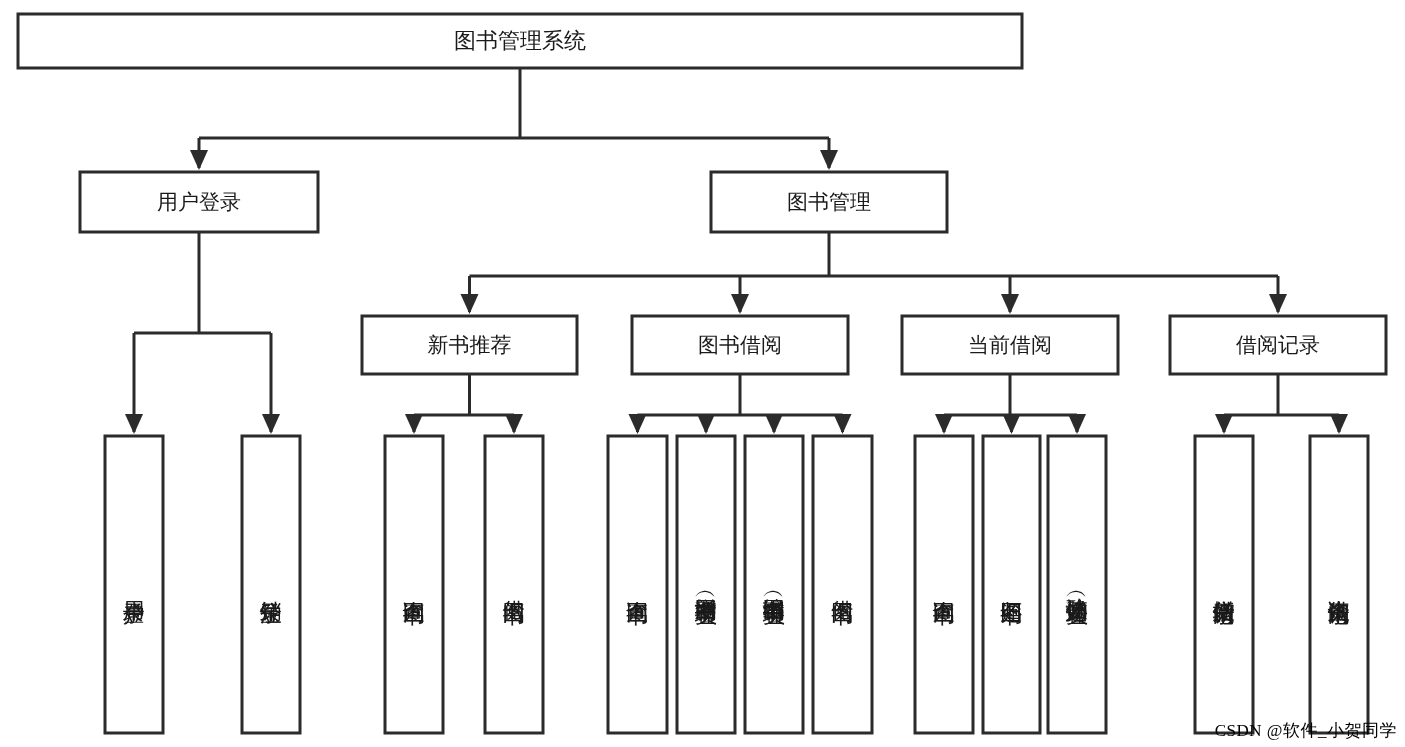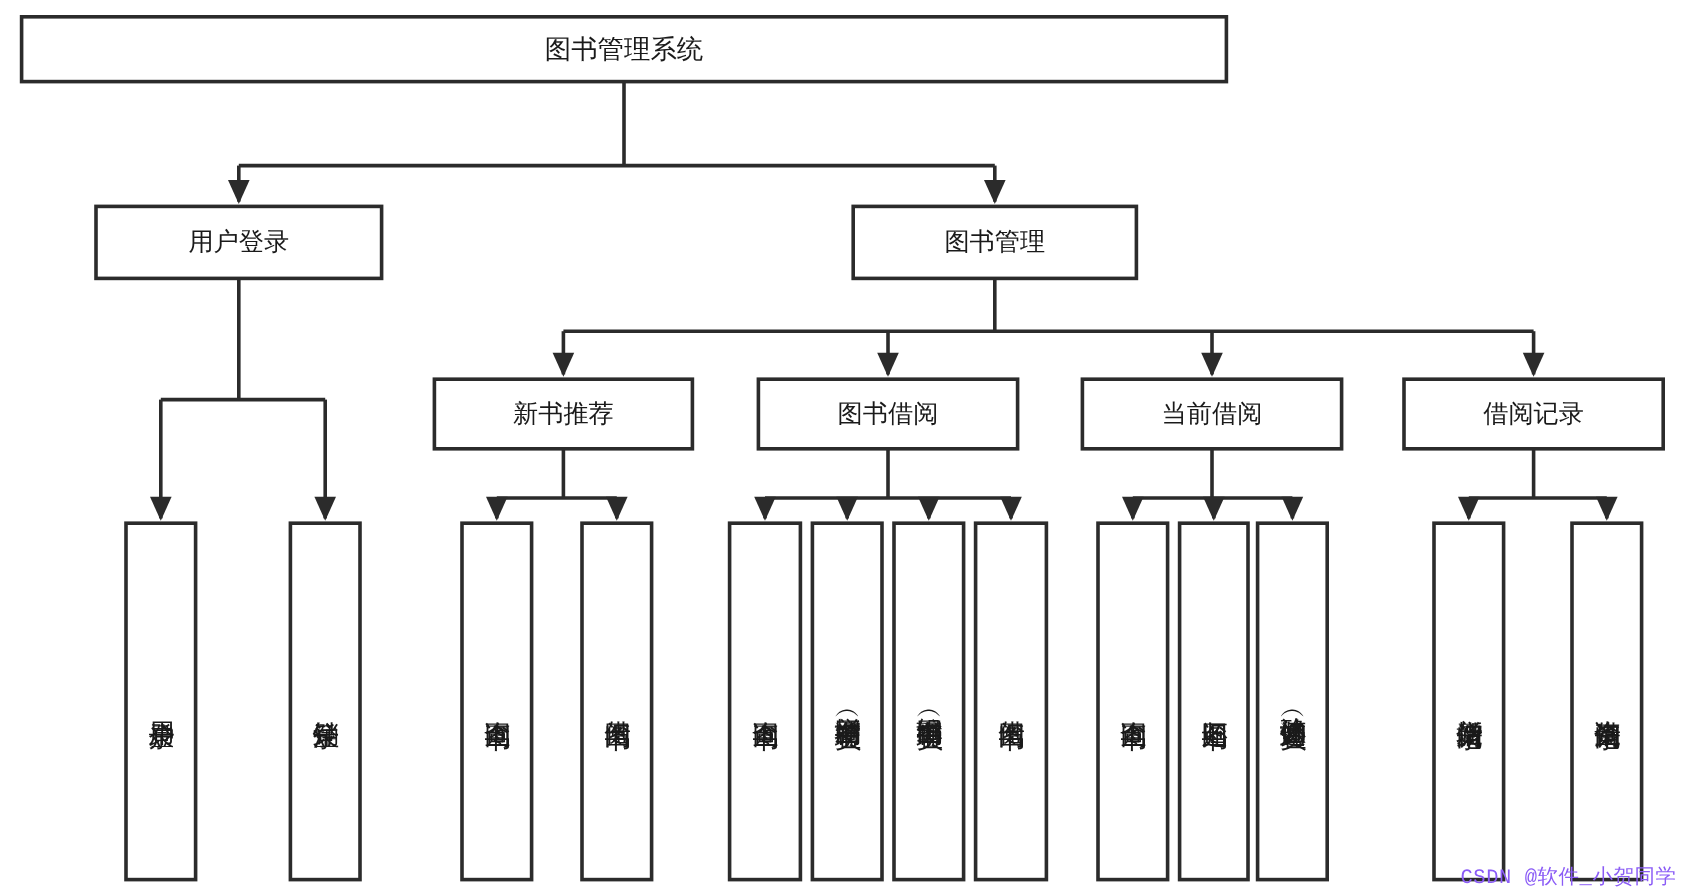--- a/index.html
+++ b/index.html
@@ -11,22 +11,22 @@
   .connector{stroke:#2b2b2b;stroke-width:3;fill:none;stroke-linecap:butt;}
   .arrowhead{fill:#2b2b2b;stroke:none;}
   .node-label-h{fill:#1a1a1a;font-size:21px;font-family:"DejaVu Sans","Liberation Sans",sans-serif;
                 text-anchor:middle;dominant-baseline:middle;}
   .node-label-root{font-size:22px;}
   .vlabel{position:absolute;display:flex;align-items:center;justify-content:center;
           writing-mode:vertical-rl;text-orientation:upright;
           font-size:22px;line-height:1.06;color:#1a1a1a;letter-spacing:1px;
           font-family:"DejaVu Sans","Liberation Sans",sans-serif;
           pointer-events:none;white-space:nowrap;}
-  #watermark{position:absolute;right:8px;bottom:5px;font-size:17px;color:#8b5cf6;
-             font-family:Liberation Mono, monospace;letter-spacing:.5px;}
+  #watermark{position:absolute;right:8px;bottom:5px;font-size:17px;color:#000000;
+             font-family:Liberation Serif, serif;letter-spacing:.5px;}
 </style>
 </head>
 <body>
 
 <div id="stage">
 
   <svg id="diagram" viewBox="0 0 1405 747">
     <g id="connectors">
         <path d="M520,68 V138" class="connector"></path>
         <path d="M199,138 H829" class="connector"></path>

